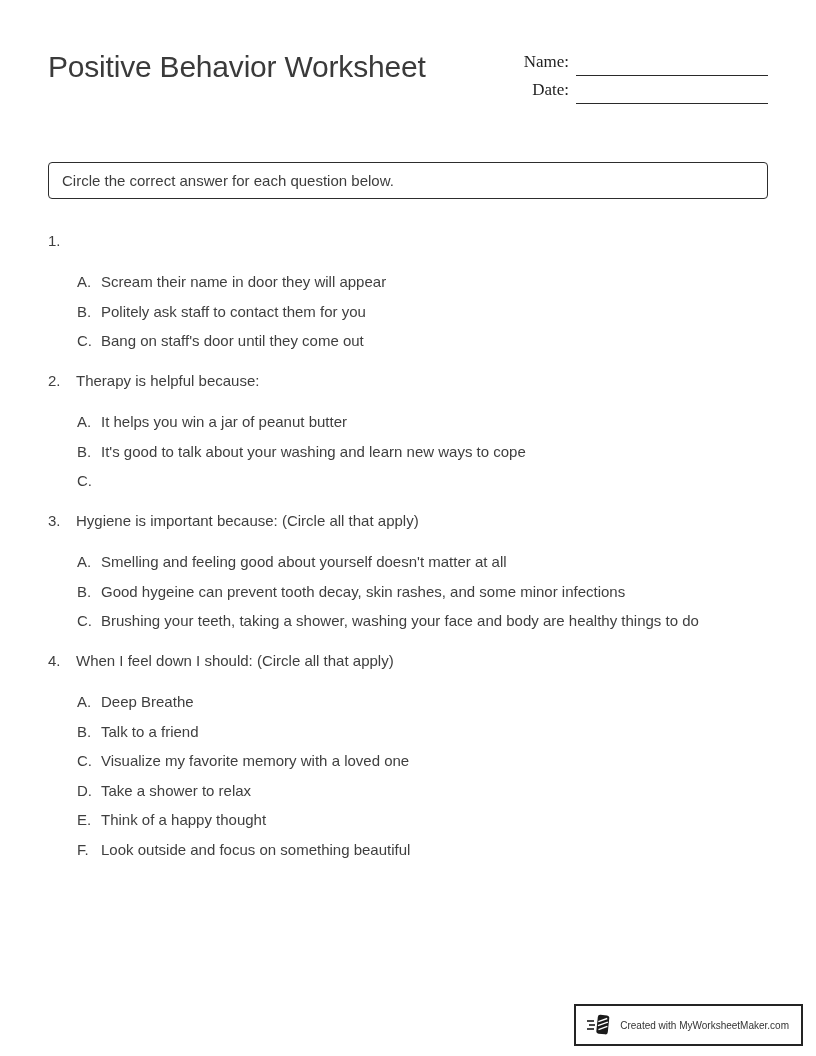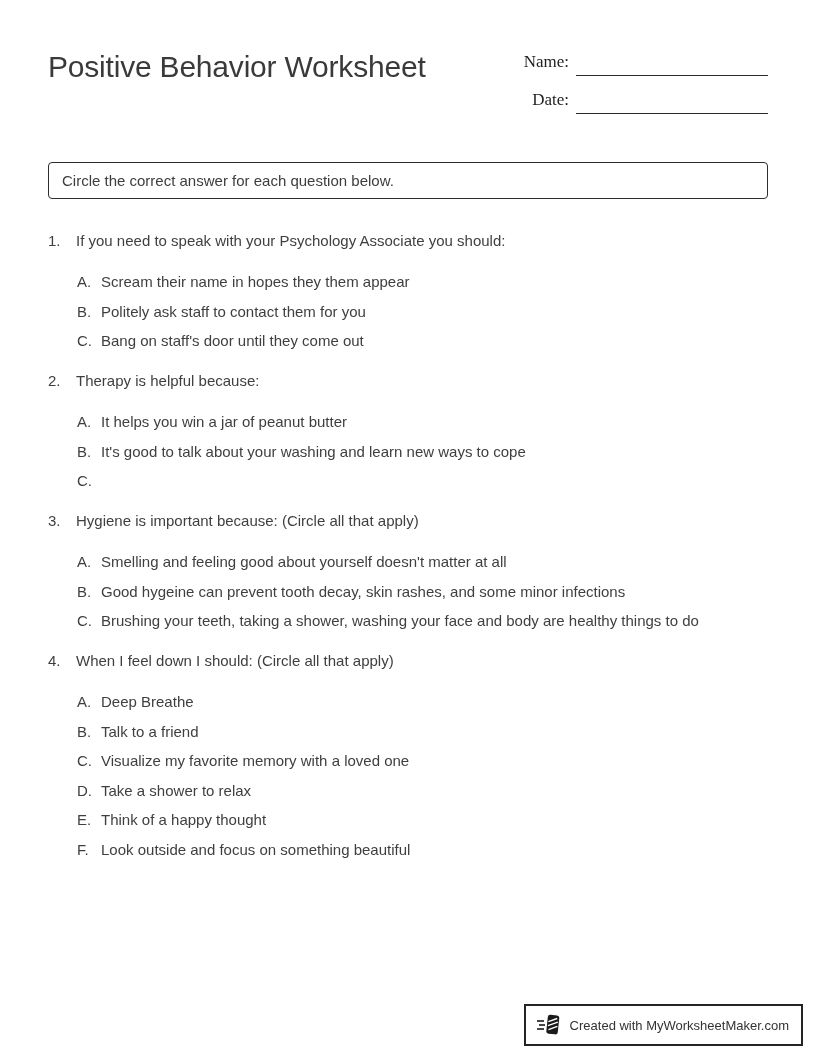--- a/index.html
+++ b/index.html
@@ -24,21 +24,21 @@
     color: #3a3a3a;
     line-height: 1.1;
     text-align: center;
   }
   .name-date {
     position: absolute;
     top: 51px;
     right: 48px;
     display: flex;
     flex-direction: column;
-    gap: 17px;
+    gap: 7px;
     text-align: right;
   }
   .field-row {
     display: flex;
     align-items: flex-end;
     gap: 7px;
     justify-content: flex-end;
   }
   .field-label {
     font-family: "Liberation Serif", serif;
@@ -95,21 +95,21 @@
     position: absolute;
     right: 13px;
     bottom: 10px;
     height: 42px;
     border: 2px solid #242424;
     background: #ffffff;
     display: flex;
     align-items: center;
     gap: 8px;
     padding: 0 12px 0 10px;
-    font-size: 13px;
+    font-size: 10px;
     color: #333333;
   }
   .logo-icon { display: inline-flex; }
 </style>
 </head>
 <body>
 
 <div class="page">
 
   <h1 class="page-title">Positive Behavior Worksheet</h1>
@@ -126,26 +126,25 @@
   </div>
 
   <div class="instruction-box">
     <span>Circle the correct answer for each question below.</span>
   </div>
 
   <div class="questions">
       <div class="question-block">
         <div class="q-head">
           <span class="q-num">1.</span>
-          <span class="q-text">If you need to speak with your Psychology Associate you should:</span>
-        </div>
-        <div class="q-options">
-          <div class="opt-row">
-            <span class="opt-letter">A.</span>
-            <span class="opt-text">Scream their name in hopes they them appear</span>
+        </div>
+        <div class="q-options">
+          <div class="opt-row">
+            <span class="opt-letter">A.</span>
+            <span class="opt-text">Scream their name in door they will appear</span>
           </div>
           <div class="opt-row">
             <span class="opt-letter">B.</span>
             <span class="opt-text">Politely ask staff to contact them for you</span>
           </div>
           <div class="opt-row">
             <span class="opt-letter">C.</span>
             <span class="opt-text">Bang on staff's door until they come out</span>
           </div>
         </div>

